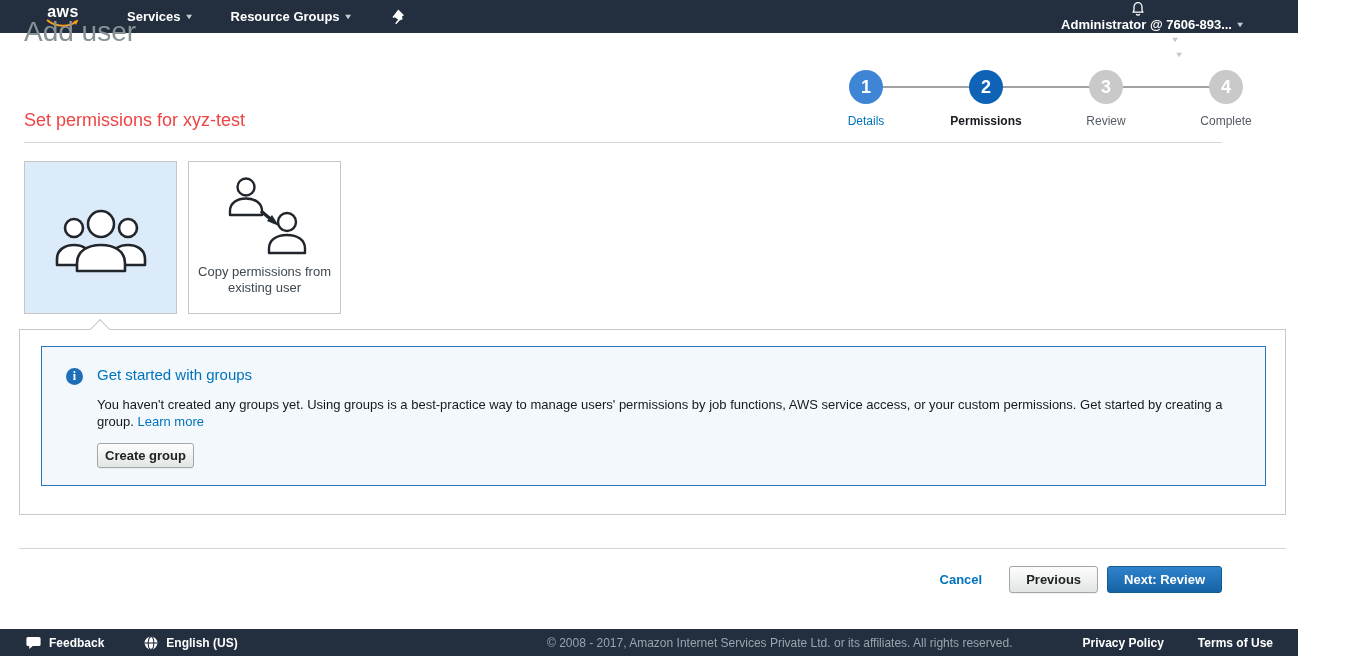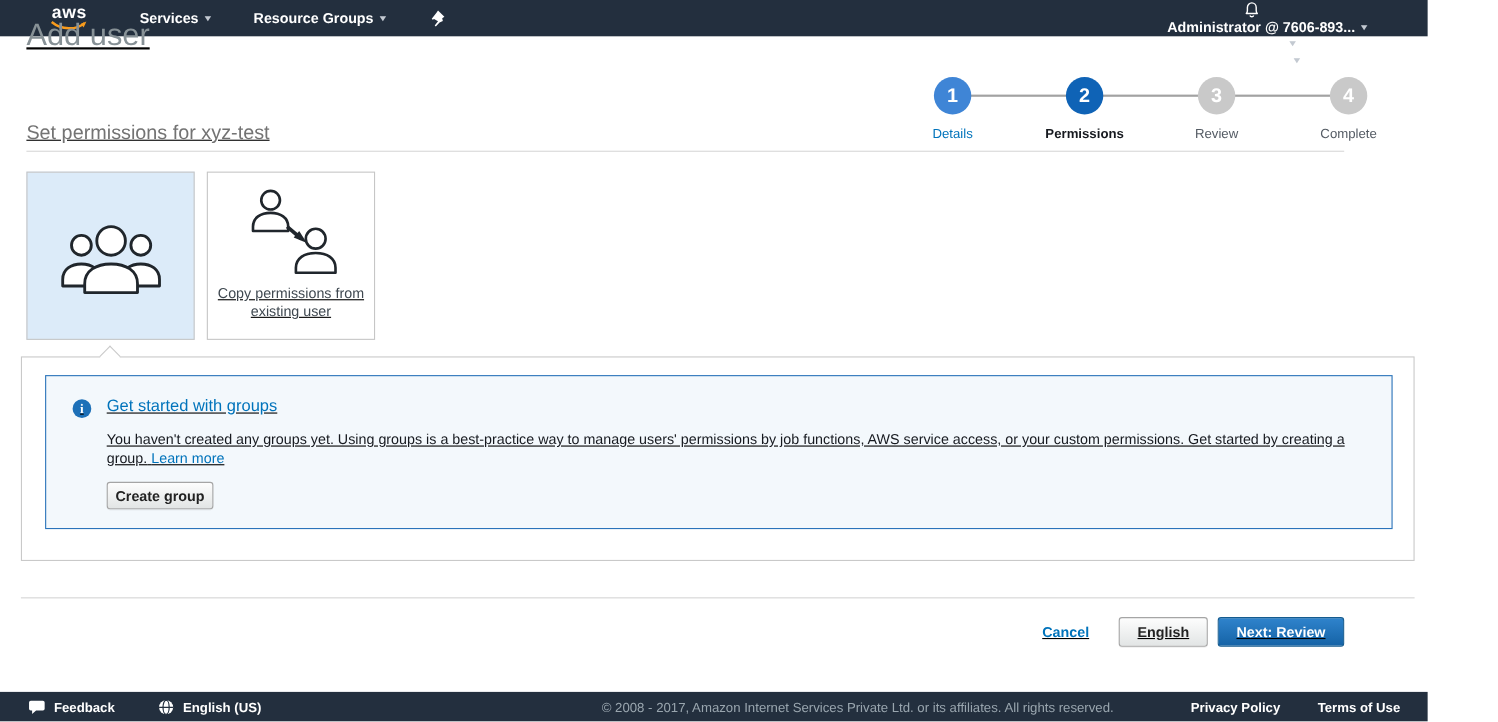--- a/index.html
+++ b/index.html
@@ -1,18 +1,18 @@
 <!DOCTYPE html>
 <html><head>
 <meta charset="utf-8">
 <style>
   * { margin:0; padding:0; box-sizing:border-box; }
   html,body { width:1362px; height:656px; }
   body { font-family:"Liberation Sans", sans-serif; background:#fff; }
-  .app { position:relative; width:1298px; height:656px; overflow:hidden; background:#fff;text-decoration:underline; }
+  .app { position:relative; width:1298px; height:656px; overflow:hidden; background:#fff; }
 
   
   .navbar { position:absolute; top:0; left:0; right:0; height:33px; background:#232f3e;
             display:flex; align-items:center; justify-content:space-between; }
   .nav-left, .nav-right { display:flex; align-items:center; height:100%; }
   .nav-left { padding-left:45px; }
   .nav-right { padding-right:56px;flex-direction:column; }
   .logo { display:flex; flex-direction:column; align-items:center; margin-right:46px; cursor:pointer; text-decoration:none; }
   .logo-text { color:#fff; font-weight:bold; font-size:16px; line-height:14px; letter-spacing:0.5px; }
   .nav-item { display:flex; align-items:center; color:#fff; font-size:13px; font-weight:bold;
@@ -30,22 +30,22 @@
   .step { width:120px; text-align:center; position:relative; }
   .step-circle { width:34px; height:34px; border-radius:50%; margin:0 auto; color:#fff;
                  font-size:18px; font-weight:bold; line-height:34px; position:relative; z-index:1; }
   .step.done .step-circle { background:#3f85d6; }
   .step.active .step-circle { background:#0f63b6; }
   .step.todo .step-circle { background:#c9c9c9; }
   .step-label { margin-top:10px; font-size:12px; color:#545b64;text-align:center; }
   .step.done .step-label { color:#0073bb; }
   .step.active .step-label { color:#16191f; font-weight:bold; }
 
-  .section-title { margin-top:62px; font-size:18px; font-weight:normal; color:#737373;
-                   padding-bottom:6px; border-bottom:1px solid #d7d7d7; }
+  .section-title { margin-top:62px; font-size:18px; font-weight:normal; color:#ef4444;
+                   padding-bottom:11px; border-bottom:1px solid #d7d7d7; }
 
   
   .cards { display:flex; gap:11px; margin-top:18px; }
   .card { width:153px; height:153px; border:1px solid #c6c6c6; background:#fff; cursor:pointer;
           display:flex; flex-direction:column; }
   .card.selected { background:#dcebf9; }
   .card-icon { flex:1; display:flex; align-items:center; justify-content:center; padding-top:6px; }
   .card-label { padding:0 9px 17px; font-size:13px; line-height:16px; text-align:center; color:#3f4850; }
 
   
@@ -211,21 +211,21 @@
           </div>
           <button class="btn btn-gray btn-create">Create group</button>
         </div>
       </div>
     </div>
 
     <div class="bottom-divider"></div>
 
     <div class="actions">
       <a class="link cancel-link">Cancel</a>
-      <button class="btn btn-gray">English</button>
+      <button class="btn btn-gray">Previous</button>
       <button class="btn btn-blue">Next: Review</button>
     </div>
   </main>
 
   <footer class="footer">
     <div class="footer-left">
       <a class="footer-link">
         <svg width="15" height="14" viewBox="0 0 15 14">
           <path d="M2 1 h11 a1.6 1.6 0 0 1 1.6 1.6 v5.8 a1.6 1.6 0 0 1 -1.6 1.6 h-6.2 l-3.6 3 v-3 h-1.2 a1.6 1.6 0 0 1 -1.6 -1.6 v-5.8 a1.6 1.6 0 0 1 1.6 -1.6 z" fill="#ffffff"></path>
         </svg>

